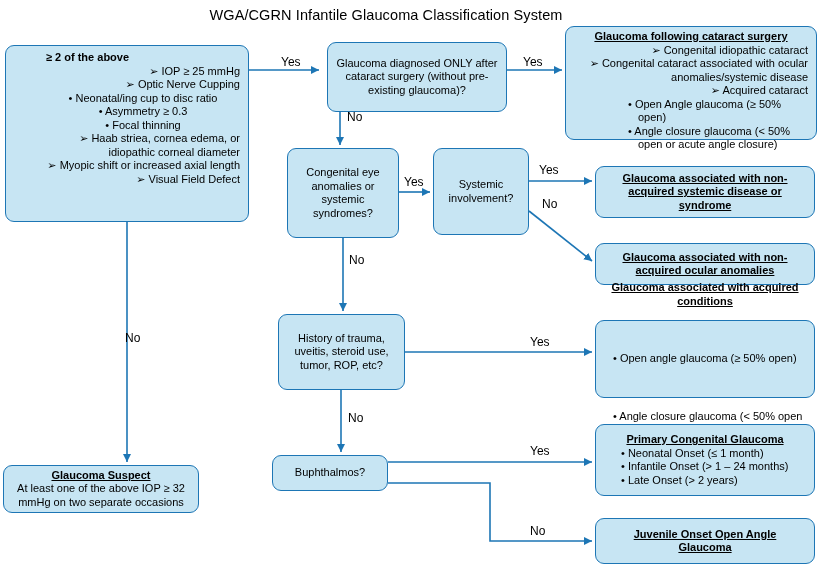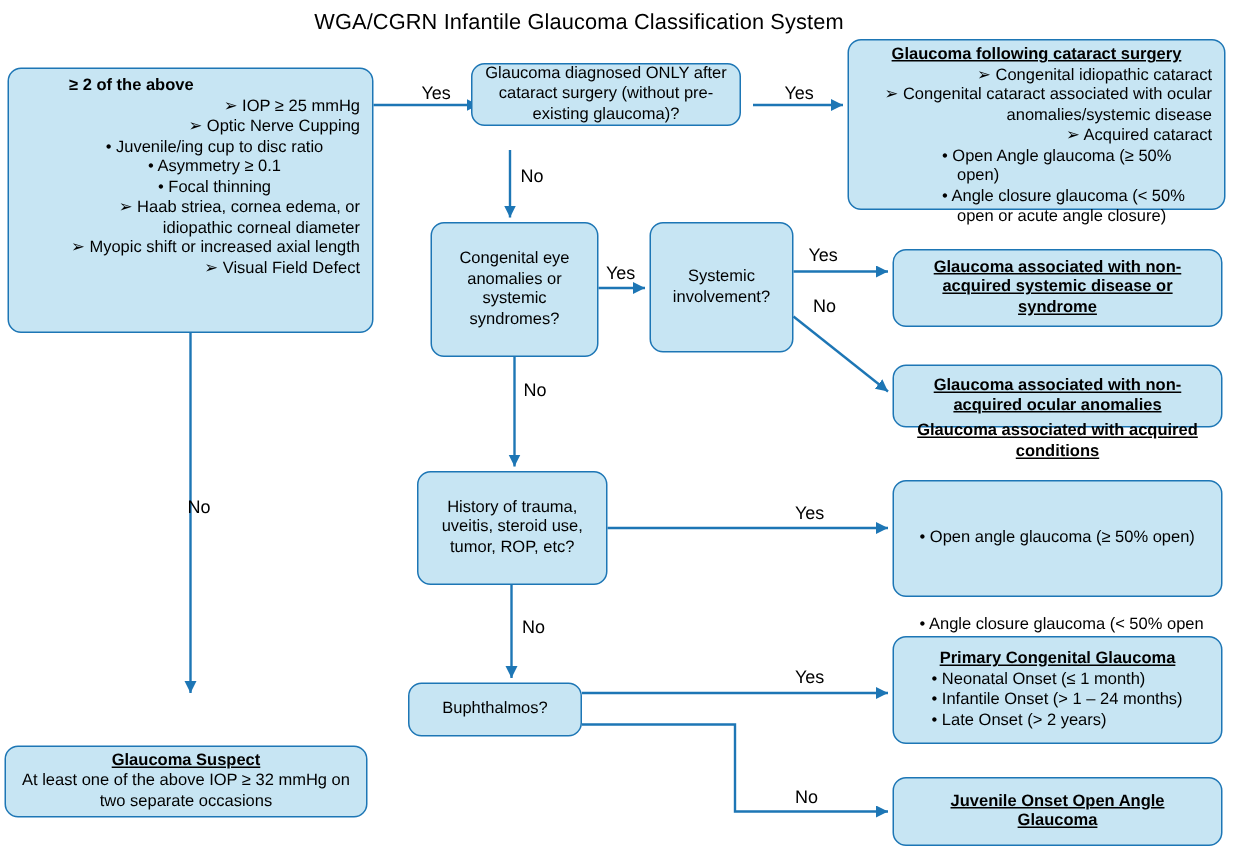--- a/index.html
+++ b/index.html
@@ -63,29 +63,29 @@
     <line class="edge" x1="341" y1="390" x2="341" y2="452" marker-end="url(#ah)"></line>
     <line class="edge" x1="388" y1="462" x2="592" y2="462" marker-end="url(#ah)"></line>
     <polyline class="edge" points="388,483 490,483 490,541 592,541" marker-end="url(#ah)"></polyline>
     <line class="edge" x1="127" y1="222" x2="127" y2="462" marker-end="url(#ah)"></line>
   </svg>
 
   <div class="box" style="left:5px;top:45px;width:244px;height:177px;padding-left:40px;">
     <div class="b">≥ 2 of the above</div>
     <div class="li1">➢ IOP ≥ 25 mmHg</div>
     <div class="li1">➢ Optic Nerve Cupping</div>
-    <div class="li2c">• Juvenile/ing cup to disc ratio</div>
-    <div class="li2c">• Asymmetry ≥ 0.1</div>
+    <div class="li2c">• Neonatal/ing cup to disc ratio</div>
+    <div class="li2c">• Asymmetry ≥ 0.3</div>
     <div class="li2c">• Focal thinning</div>
     <div class="li1">➢ Haab striea, cornea edema, or idiopathic corneal diameter</div>
     <div class="li1">➢ Myopic shift or increased axial length</div>
     <div class="li1">➢ Visual Field Defect</div>
   </div>
 
-  <div class="box center" style="left:314px;top:42px;width:180px;height:42px;">
+  <div class="box center" style="left:327px;top:42px;width:180px;height:70px;">
     <div>Glaucoma diagnosed ONLY after cataract surgery (without pre-existing glaucoma)?</div>
   </div>
 
   <div class="box" style="left:565px;top:26px;width:252px;height:114px;padding:3px 8px;">
     <div class="bh tc">Glaucoma following cataract surgery</div>
     <div class="li1">➢ Congenital idiopathic cataract</div>
     <div class="li1">➢ Congenital cataract associated with ocular anomalies/systemic disease</div>
     <div class="li1">➢ Acquired cataract</div>
     <div class="li2o">• Open Angle glaucoma (≥ 50% open)</div>
     <div class="li2o">• Angle closure glaucoma (&lt; 50% open or acute angle closure)</div>
@@ -125,21 +125,21 @@
     <div class="bh tc">Primary Congenital Glaucoma</div>
     <div class="lip">• Neonatal Onset (≤ 1 month)</div>
     <div class="lip">• Infantile Onset (&gt; 1 – 24 months)</div>
     <div class="lip">• Late Onset (&gt; 2 years)</div>
   </div>
 
   <div class="box center" style="left:595px;top:518px;width:220px;height:46px;">
     <div class="bh" style="width:150px;margin:0 auto;">Juvenile Onset Open Angle Glaucoma</div>
   </div>
 
-  <div class="box center" style="left:3px;top:465px;width:242px;height:48px;margin-top:32px;">
+  <div class="box center" style="left:3px;top:465px;width:196px;height:48px;">
     <div class="bh">Glaucoma Suspect</div>
     <div>At least one of the above IOP ≥ 32 mmHg on two separate occasions</div>
   </div>
 
   <div class="elabel" style="left:281px;top:55px;">Yes</div>
   <div class="elabel" style="left:523px;top:55px;">Yes</div>
   <div class="elabel" style="left:347px;top:110px;">No</div>
   <div class="elabel" style="left:404px;top:175px;">Yes</div>
   <div class="elabel" style="left:539px;top:163px;">Yes</div>
   <div class="elabel" style="left:542px;top:197px;">No</div>

